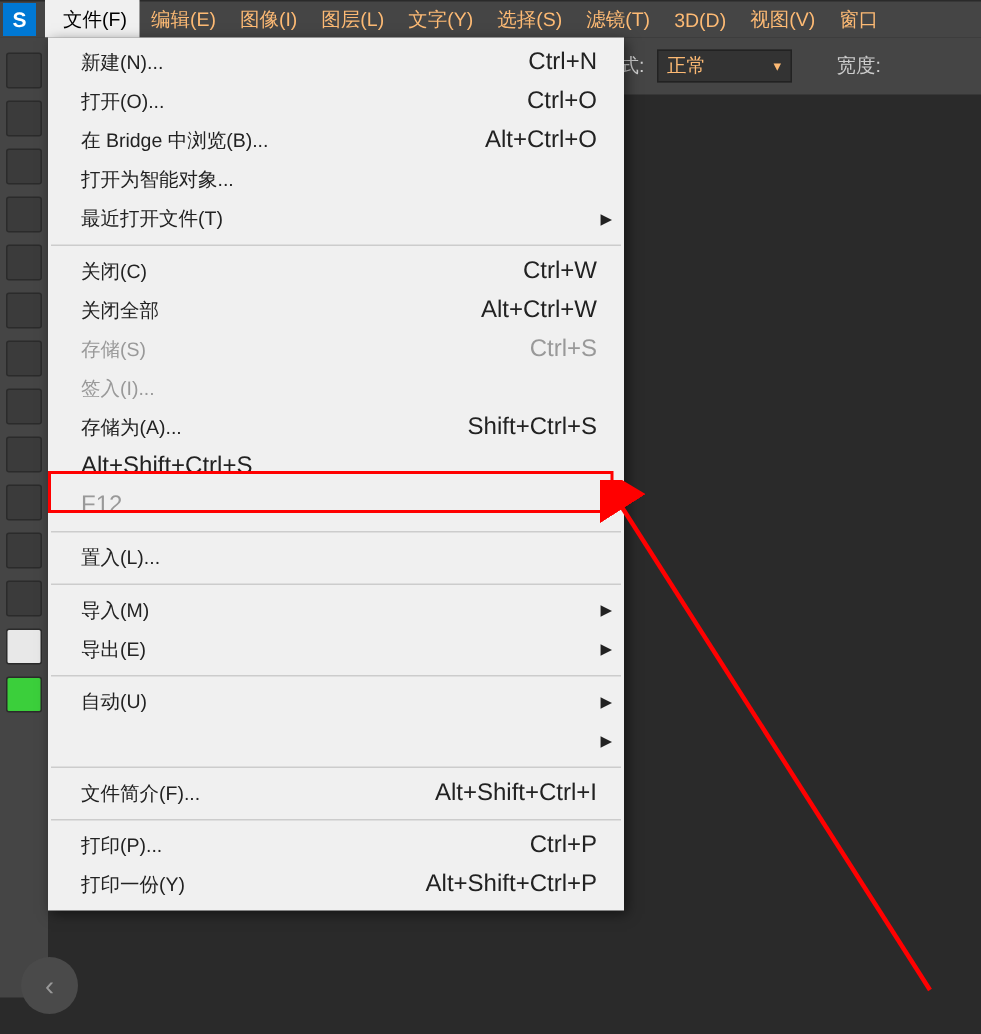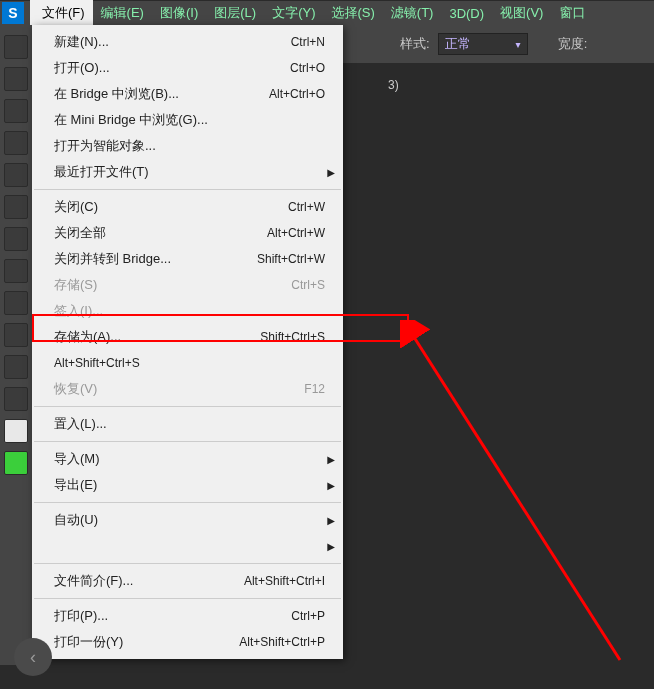--- a/index.html
+++ b/index.html
@@ -33,21 +33,21 @@
   color: #fff;
   display: flex;
   align-items: center;
   justify-content: center;
   font-weight: bold;
   font-size: 14px;
   margin-right: 6px;
 }
 .menubar-item {
   padding: 4px 8px;
-  color: #86efac;
+  color: #fdba74;
   cursor: default;
 }
 .menubar-item.active {
   background: #f0f0f0;
   color: #000;
   padding-left: 12px;
 }
 
 
 .optionsbar {
@@ -60,21 +60,21 @@
   display: flex;
   align-items: center;
   color: #ccc;
 }
 .opt-label {
   margin-left: 400px;
   margin-right: 8px;
 }
 .opt-select {
   background: #333;
-  color: #c4b5fd;
+  color: #fdba74;
   border: 1px solid #222;
   width: 90px;
   height: 22px;
   display: flex;
   align-items: center;
   padding: 0 6px;
   position: relative;
 }
 .opt-select:after {
   content: "▾";
@@ -110,39 +110,39 @@
 }
 .tool-icon.green {
   background: #3bcf3b;
 }
 
 
 .dropdown {
   position: absolute;
   left: 32px;
   top: 25px;
-  width: 311px;
+  width: 384px;
   background: #f0f0f0;
   color: #222;
   box-shadow: 2px 2px 8px rgba(0,0,0,0.5);
   padding: 4px 0;
 }
 .menu-item {
   height: 26px;
   display: flex;
   align-items: center;
   padding: 0 18px 0 22px;
   cursor: default;
   position: relative;
 }
 .menu-item.disabled {
   color: #999;
 }
 .menu-label { flex: 1; }
-.menu-shortcut { color: #222; font-size: 12px; }
+.menu-shortcut { color: #222; font-size: 16px; }
 .menu-item.disabled .menu-shortcut { color: #999; }
 .menu-sep {
   height: 1px;
   background: #ccc;
   margin: 4px 2px;
 }
 .menu-arrow {
   position: absolute;
   right: 8px;
   font-size: 10px;
@@ -243,61 +243,52 @@
   </div>
   <div class="menu-item">
     <span class="menu-label">打开(O)...</span>
     <span class="menu-shortcut">Ctrl+O</span>
   </div>
   <div class="menu-item">
     <span class="menu-label">在 Bridge 中浏览(B)...</span>
     <span class="menu-shortcut">Alt+Ctrl+O</span>
   </div>
   <div class="menu-item">
-    <span class="menu-label">在 Mini Bridge 中浏览(G)...</span>
-    <span class="menu-shortcut"></span>
-  </div>
-  <div class="menu-item">
     <span class="menu-label">打开为智能对象...</span>
   </div>
   <div class="menu-item">
     <span class="menu-label">最近打开文件(T)</span>
     <span class="menu-arrow">▶</span>
   </div>
 
   <div class="menu-sep"></div>
 
   <div class="menu-item">
     <span class="menu-label">关闭(C)</span>
     <span class="menu-shortcut">Ctrl+W</span>
   </div>
   <div class="menu-item">
     <span class="menu-label">关闭全部</span>
     <span class="menu-shortcut">Alt+Ctrl+W</span>
-  </div>
-  <div class="menu-item">
-    <span class="menu-label">关闭并转到 Bridge...</span>
-    <span class="menu-shortcut">Shift+Ctrl+W</span>
   </div>
   <div class="menu-item disabled">
     <span class="menu-label">存储(S)</span>
     <span class="menu-shortcut">Ctrl+S</span>
   </div>
   <div class="menu-item disabled">
     <span class="menu-label">签入(I)...</span>
   </div>
   <div class="menu-item">
     <span class="menu-label">存储为(A)...</span>
     <span class="menu-shortcut">Shift+Ctrl+S</span>
   </div>
   <div class="menu-item">
     <span class="menu-shortcut">Alt+Shift+Ctrl+S</span>
   </div>
   <div class="menu-item disabled">
-    <span class="menu-label">恢复(V)</span>
     <span class="menu-shortcut">F12</span>
   </div>
 
   <div class="menu-sep"></div>
 
   <div class="menu-item">
     <span class="menu-label">置入(L)...</span>
   </div>
 
   <div class="menu-sep"></div>

